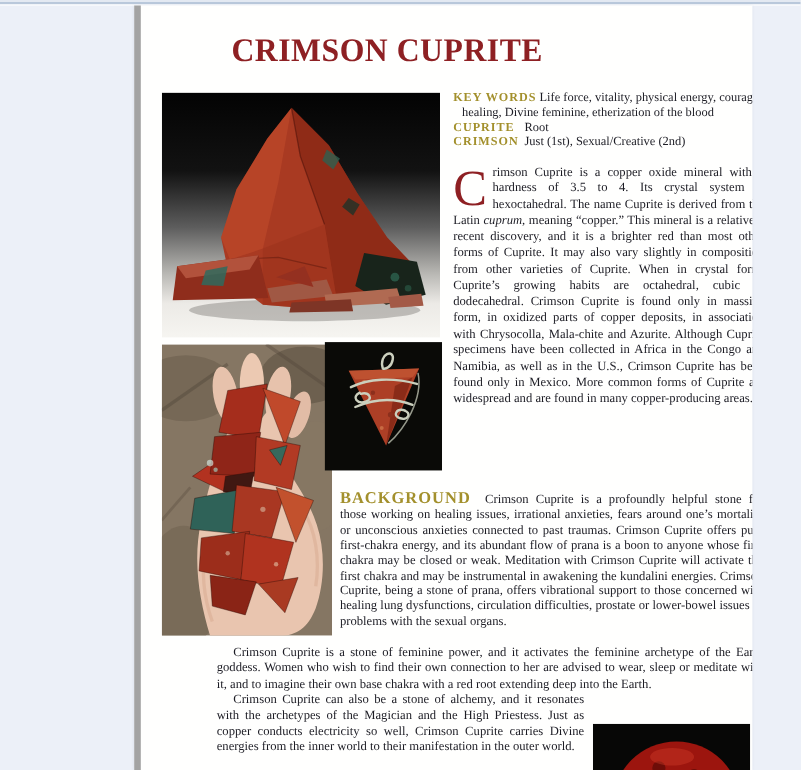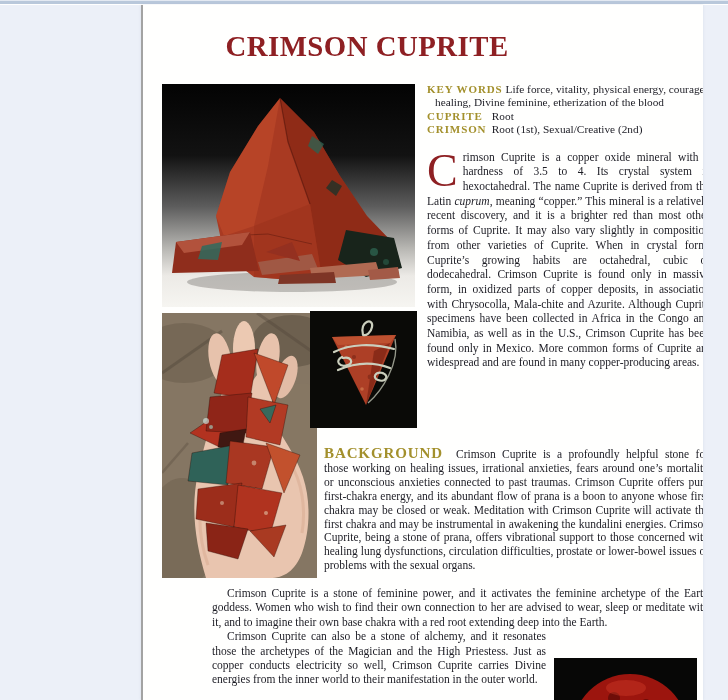--- a/index.html
+++ b/index.html
@@ -1,23 +1,23 @@
 <!DOCTYPE html>
 <html><head>
 <meta charset="utf-8">
 <style>
   * { margin:0; padding:0; box-sizing:border-box; }
   body { font-family:"Liberation Serif", serif; background:#ecf0f8; }
   .screen { position:relative; width:728px; height:700px; overflow:hidden; background:#ecf0f8; }
   .top-strip { position:absolute; left:0; top:0; width:728px; height:5px;
                background:linear-gradient(#e3e9f2 0 35%, #b9c8db 35% 100%);
                border-bottom:1px solid #ffffff; }
-  .page { position:absolute; left:141px; top:5px; width:562px; height:695px;
+  .page { position:absolute; left:122px; top:5px; width:562px; height:695px;
           background:#fffffe; overflow:hidden;
-          border-left:2px solid #a3a3a3; box-shadow:0 0 3px rgba(60,80,120,.10); }
+          border-left:6px solid #a3a3a3; box-shadow:0 0 3px rgba(60,80,120,.10); }
 
   .title { position:absolute; left:74px; top:24px; width:300px; text-align:center;
            font-size:30px; letter-spacing:.5px; color:#8e2023; font-weight:600;
            transform:scaleX(.96); transform-origin:center; white-space:nowrap; }
 
   .photo { position:absolute; overflow:hidden; }
   .photo svg { display:block; }
   .photo-specimen { left:19px; top:79px;  width:253px; height:223px; }
   .photo-hand     { left:19px; top:308px; width:155px; height:265px; }
   .photo-pendant  { left:167px; top:306px; width:107px; height:117px; }
@@ -161,21 +161,21 @@
       <p class="prop">
         <span class="lab">KEY WORDS</span>
         <span>Life force, vitality, physical energy, courage, healing, Divine feminine, etherization of the blood</span>
       </p>
       <p class="prop">
         <span class="lab">CUPRITE</span>
         <span>Root</span>
       </p>
       <p class="prop">
         <span class="lab">CRIMSON</span>
-        <span>Root (1st), Sexual/Creative (2nd)</span>
+        <span>Just (1st), Sexual/Creative (2nd)</span>
       </p>
       <p class="intro">
         <span class="dropcap">C</span><span><span>rimson Cuprite is a copper oxide mineral with a hardness of 3.5 to 4. Its crystal system is hexoctahedral. The name Cuprite is derived from the Latin </span><em>cuprum</em><span>, meaning “copper.” This mineral is a relatively recent discovery, and it is a brighter red than most other forms of Cuprite. It may also vary slightly in composition from other varieties of Cuprite. When in crystal form, Cuprite’s growing habits are octahedral, cubic or dodecahedral. Crimson Cuprite is found only in massive form, in oxidized parts of copper deposits, in association with Chrysocolla, Mala-chite and Azurite. Although Cuprite specimens have been collected in Africa in the Congo and Namibia, as well as in the U.S., Crimson Cuprite has been found only in Mexico. More common forms of Cuprite are widespread and are found in many copper-producing areas.</span></span>
       </p>
     </div>
 
     <div class="background-block">
       <span class="bg-label">BACKGROUND</span><span>Crimson Cuprite is a profoundly helpful stone for those working on healing issues, irrational anxieties, fears around one’s mortality or unconscious anxieties connected to past traumas. Crimson Cuprite offers pure first-chakra energy, and its abundant flow of prana is a boon to anyone whose first chakra may be closed or weak. Meditation with Crimson Cuprite will activate the first chakra and may be instrumental in awakening the kundalini energies. Crimson Cuprite, being a stone of prana, offers vibrational support to those concerned with healing lung dysfunctions, circulation difficulties, prostate or lower-bowel issues or problems with the sexual organs.</span>
     </div>
 
@@ -186,17 +186,17 @@
           <rect width="143" height="70" fill="#070706"></rect>
           <circle cx="76" cy="74" r="58" fill="#9c150e"></circle>
           <circle cx="60" cy="40" r="6" fill="#5f0b07" opacity="0.75"></circle>
           <circle cx="92" cy="46" r="5" fill="#5f0b07" opacity="0.75"></circle>
           <circle cx="76" cy="58" r="8" fill="#6d0f0a" opacity="0.7"></circle>
           <circle cx="48" cy="56" r="5" fill="#6d0f0a" opacity="0.6"></circle>
           <circle cx="106" cy="62" r="6" fill="#5f0b07" opacity="0.6"></circle>
           <ellipse cx="72" cy="30" rx="20" ry="8" fill="rgba(220,70,45,0.35)"></ellipse>
         </svg>
       </div>
-      <p>Crimson Cuprite can also be a stone of alchemy, and it resonates those the archetypes of the Magician and the High Priestess. Just as copper conducts electricity so well, Crimson Cuprite carries Divine energies from the inner world to their manifestation in the outer world.</p>
+      <p>Crimson Cuprite can also be a stone of alchemy, and it resonates with the archetypes of the Magician and the High Priestess. Just as copper conducts electricity so well, Crimson Cuprite carries Divine energies from the inner world to their manifestation in the outer world.</p>
     </div>
 
   </div>
 </div>
 
 </body></html>

